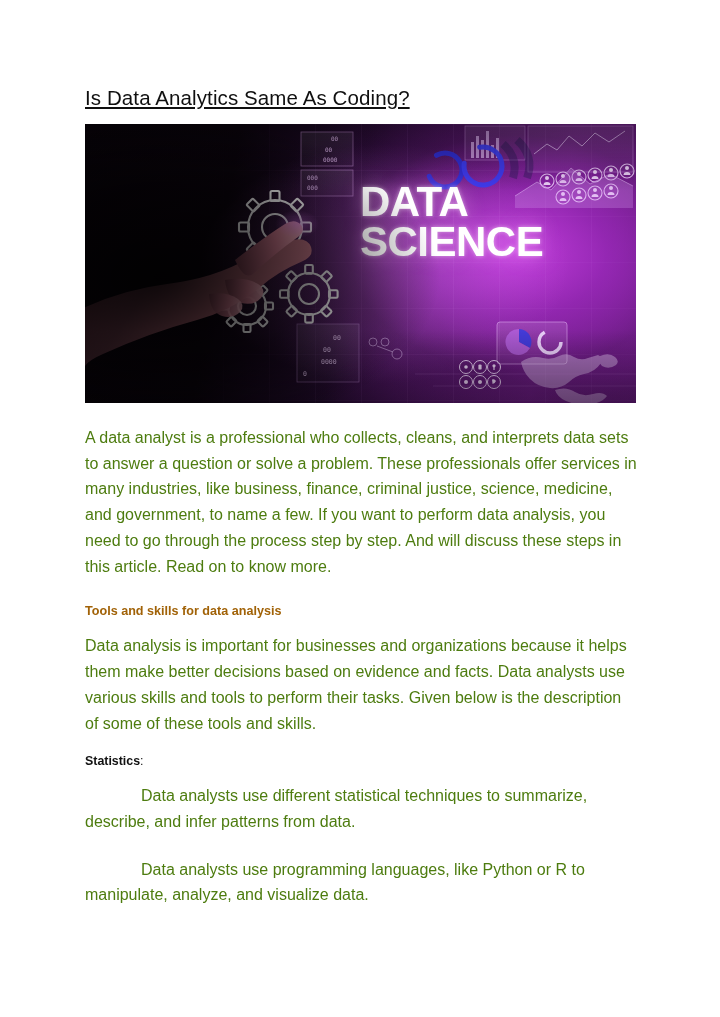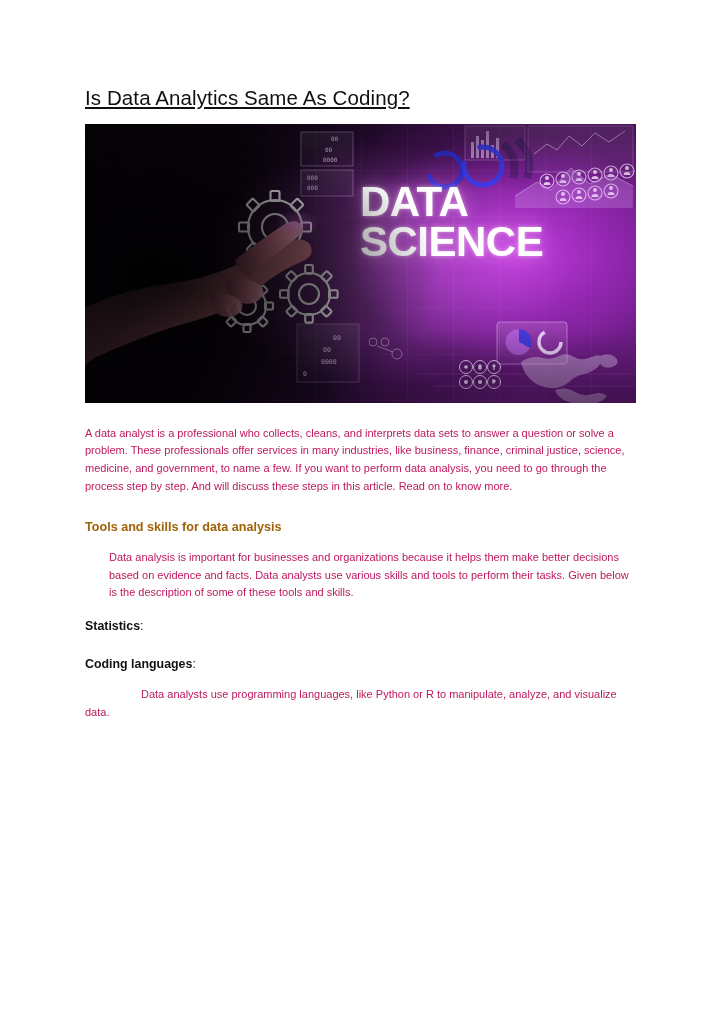--- a/index.html
+++ b/index.html
@@ -87,27 +87,27 @@
     font-size: 42px;
     line-height: 0.96;
     letter-spacing: -0.5px;
     text-shadow: 0 0 18px rgba(255,170,255,0.55), 0 0 4px rgba(255,255,255,0.5);
     white-space: nowrap;
   }
   .hero-text .l2 { display: block; }
 
   
   p.body {
-    font-size: 11px;
+    font-size: 16px;
     line-height: 1.62;
     margin: 0 0 16px 0;
-    color: #be185d;
+    color: #4d7c0f;
     text-align: left;
   }
-  p.body.tight { margin-bottom: 14px; margin-left: 24px; }
+  p.body.tight { margin-bottom: 14px; }
   .indent { display: inline-block; width: 56px; }
 
   h2.section {
     font-size: 12.6px;
     font-weight: 700;
     line-height: 1.5;
     margin: 0 0 12px 0;
     color: #a16207;
   }
   .term {
@@ -385,24 +385,24 @@
 
     <div class="spacer-sm"></div>
 
     <h2 class="section">Tools and skills for data analysis</h2>
 
     <p class="body tight">Data analysis is important for businesses and organizations because it helps them make better decisions based on evidence and facts. Data analysts use various skills and tools to perform their tasks. Given below is the description of some of these tools and skills.</p>
 
     <p class="term">
       <b>Statistics</b><span>:</span>
     </p>
+    <p class="body">
+      <span class="indent"></span><span>Data analysts use different statistical techniques to summarize, describe, and infer patterns from data.</span>
+    </p>
 
     <div class="spacer-sm"></div>
 
-    <p class="term">
-      <b>Coding languages</b><span>:</span>
-    </p>
     <p class="body">
       <span class="indent"></span><span>Data analysts use programming languages, like Python or R to manipulate, analyze, and visualize data.</span>
     </p>
 
   </div>
 </div>
 
 </body></html>

